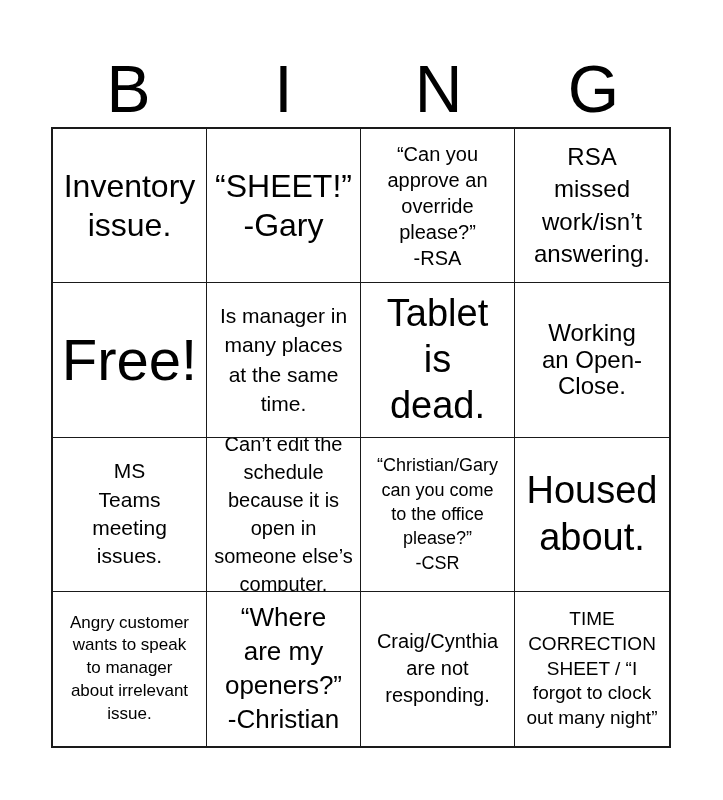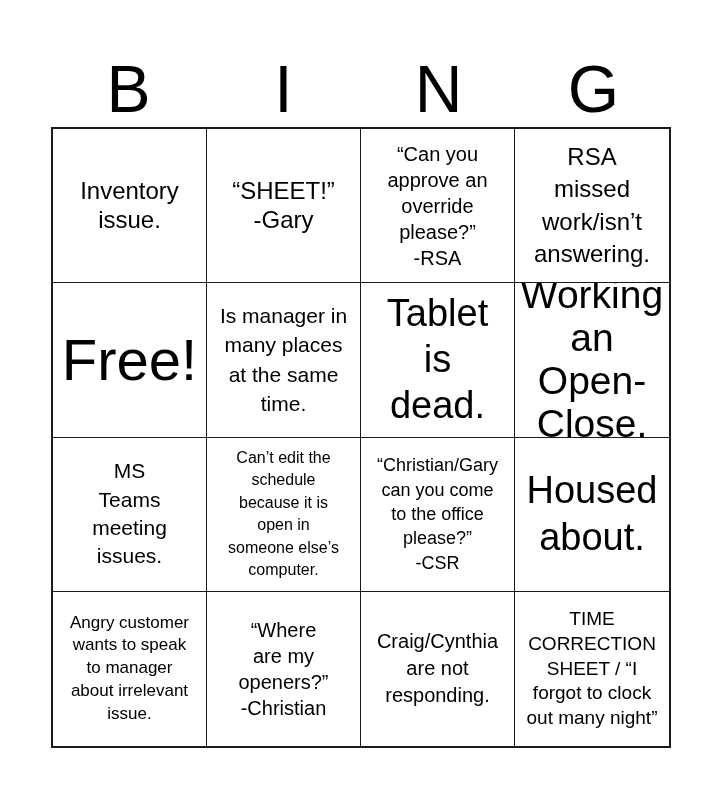--- a/index.html
+++ b/index.html
@@ -55,26 +55,26 @@
       cursor: pointer;
     }
     .cell:nth-child(4n) { border-right: none; }
     .cell:nth-child(n+13) { border-bottom: none; }
     .cell-text {
       white-space: pre-line;
       line-height: 1.12;
     }
     .fs-xl { font-size: 58px; line-height: 1.1; }
     .fs-l  { font-size: 38px; line-height: 1.2; }
-    .fs-lm { font-size: 39px; line-height: 1.1; }
-    .fs-m  { font-size: 24px; line-height: 1.2; }
+    .fs-lm { font-size: 24px; line-height: 1.1; }
+    .fs-m  { font-size: 32px; line-height: 1.2; }
     .fs-ms { font-size: 24px; line-height: 1.45; }
     .fs-s  { font-size: 20px; line-height: 1.3; }
     .fs-xs { font-size: 17px; line-height: 1.35; }
-    .fs-xxs{ font-size: 16px; line-height: 1.4; }
+    .fs-xxs{ font-size: 20px; line-height: 1.4; }
   </style>
 </head>
 <body>
 
 <div class="header">
   <div class="header-letter">B</div>
   <div class="header-letter">I</div>
   <div class="header-letter">N</div>
   <div class="header-letter">G</div>
 </div>
@@ -149,21 +149,21 @@
   </div>
 
   <div class="cell">
     <span class="cell-text fs-xs">Angry customer
 wants to speak
 to manager
 about irrelevant
 issue.</span>
   </div>
   <div class="cell">
-    <span class="cell-text fs-m" style="font-size:20px;line-height:1.3;">“Where
+    <span class="cell-text fs-m" style="font-size:26px;line-height:1.3;">“Where
 are my
 openers?”
 -Christian</span>
   </div>
   <div class="cell">
     <span class="cell-text fs-s" style="line-height:1.35;">Craig/Cynthia
 are not
 responding.</span>
   </div>
   <div class="cell">

